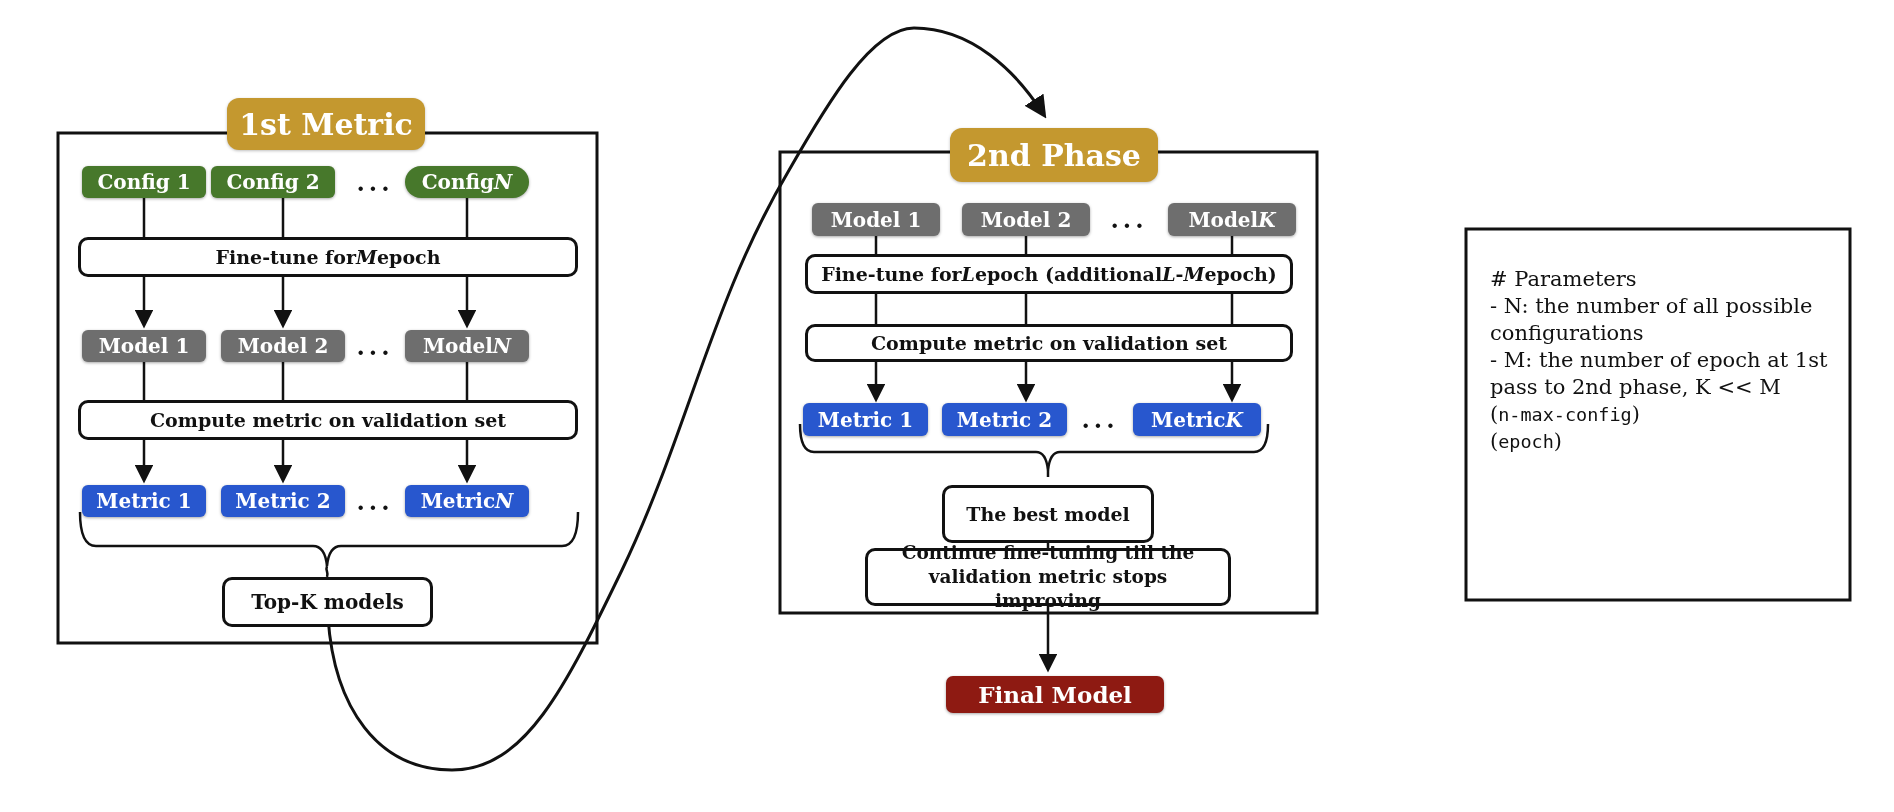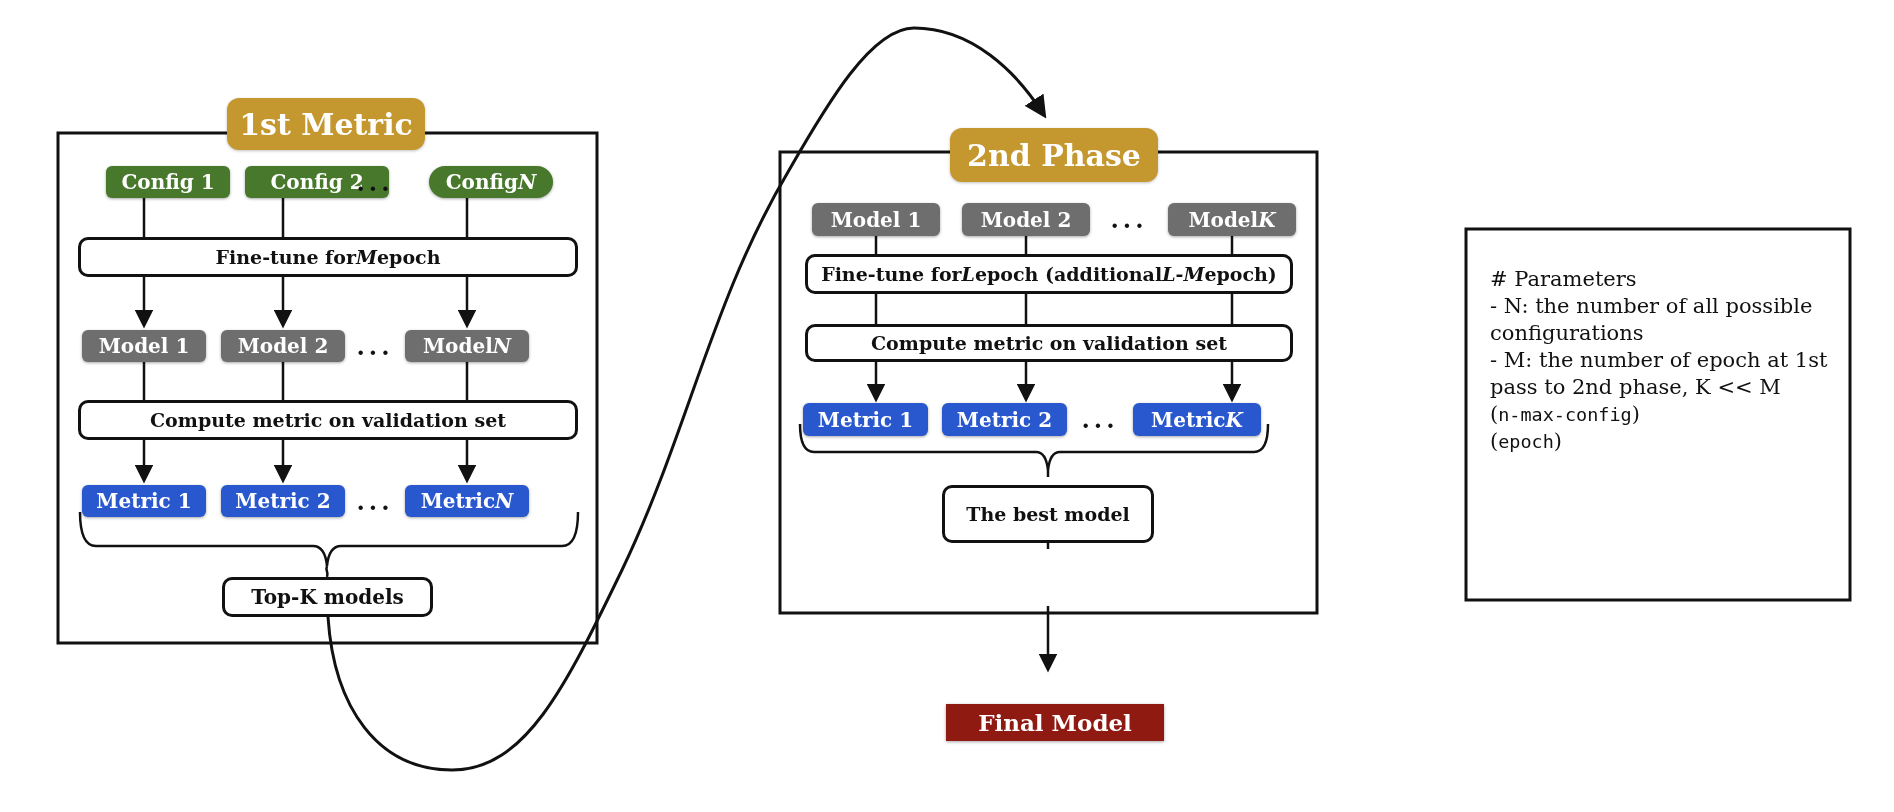--- a/index.html
+++ b/index.html
@@ -2,24 +2,24 @@
 <html><head>
 <meta charset="utf-8">
 <style>
   html,body{margin:0;padding:0;background:#ffffff;}
   #canvas{position:relative;width:1894px;height:812px;background:#ffffff;overflow:hidden;
           font-family:"DejaVu Serif",serif;}
   svg.layer{position:absolute;left:0;top:0;width:1894px;height:812px;}
   .box{position:absolute;display:flex;align-items:center;justify-content:center;
        box-sizing:border-box;text-align:center;font-weight:bold;color:#111;}
   .chip{color:#fff;border-radius:6px;font-size:20px;box-shadow:0 1px 3px rgba(0,0,0,.35);}
-  .green{background:#47782b;margin-left:24px;}
+  .green{background:#47782b;}
   .gray{background:#6e6e6e;}
   .blue{background:#2857ce;}
-  .red{background:#8e1a12;border-radius:0;font-size:23px;margin-top:28px;}
+  .red{background:#8e1a12;border-radius:7px;font-size:23px;}
   .badge{background:#c4982f;color:#fff;border-radius:12px;font-size:30px;
          box-shadow:0 1px 3px rgba(0,0,0,.25);}
   .proc{background:#fff;border:3px solid #111;border-radius:10px;font-size:19px;line-height:24px;
         padding:2px 10px;}
   .dots{position:absolute;display:flex;align-items:center;justify-content:center;
         font-weight:bold;font-size:24px;letter-spacing:4px;color:#111;}
   .params-text{position:absolute;left:1490px;top:266px;width:348px;font-size:21px;
                line-height:27px;color:#111;font-weight:normal;}
   .params-text .line{white-space:nowrap;}
   .sg-i{font-style:italic;}
@@ -69,21 +69,21 @@
 
     <path d="M1048 519 V549"></path>
     <path d="M1048 606 V666" marker-end="url(#arrow)"></path>
   </svg>
 
   <div class="box badge" style="left:227px;top:98px;width:198px;height:52px;">1st Metric</div>
 
   <div class="box chip green" style="left:82px;top:166px;width:124px;height:32px;">
       <span>Config 1</span>
     </div>
-  <div class="box chip green" style="left:221px;top:166px;width:144px;height:32px;">
+  <div class="box chip green" style="left:211px;top:166px;width:124px;height:32px;">
       <span>Config 2</span>
     </div>
   <div class="dots" style="left:345px;top:166px;width:60px;height:32px;">...</div>
   <div class="box chip green" style="left:405px;top:166px;width:124px;height:32px;border-radius:16px;">
       <span>Config </span>
       <span class="sg-i">N</span>
     </div>
 
   <div class="box proc" style="left:78px;top:237px;width:500px;height:40px;">
       <span>Fine-tune for </span>
@@ -110,21 +110,21 @@
     </div>
   <div class="box chip blue" style="left:221px;top:485px;width:124px;height:32px;">
       <span>Metric 2</span>
     </div>
   <div class="dots" style="left:345px;top:485px;width:60px;height:32px;">...</div>
   <div class="box chip blue" style="left:405px;top:485px;width:124px;height:32px;">
       <span>Metric </span>
       <span class="sg-i">N</span>
     </div>
 
-  <div class="box proc" style="left:222px;top:577px;width:211px;height:40px;font-size:20px;text-align:right;">Top-K models</div>
+  <div class="box proc" style="left:222px;top:577px;width:211px;height:50px;font-size:20px;text-align:right;">Top-K models</div>
 
   <div class="box badge" style="left:950px;top:128px;width:208px;height:54px;">2nd Phase</div>
 
   <div class="box chip gray" style="left:812px;top:203px;width:128px;height:33px;">
       <span>Model 1</span>
     </div>
   <div class="box chip gray" style="left:962px;top:203px;width:128px;height:33px;">
       <span>Model 2</span>
     </div>
   <div class="dots" style="left:1092px;top:203px;width:74px;height:33px;">...</div>
@@ -152,20 +152,21 @@
       <span>Metric 2</span>
     </div>
   <div class="dots" style="left:1068px;top:403px;width:64px;height:33px;">...</div>
   <div class="box chip blue" style="left:1133px;top:403px;width:128px;height:33px;">
       <span>Metric </span>
       <span class="sg-i">K</span>
     </div>
 
   <div class="box proc" style="left:942px;top:485px;width:212px;height:58px;">The best model</div>
 
+  <div class="box proc" style="left:865px;top:548px;width:366px;height:58px;font-size:18.5px;">Continue fine-tuning till the validation metric stops improving</div>
 
   <div class="box chip red" style="left:946px;top:676px;width:218px;height:37px;">Final Model</div>
 
   <div class="params-text">
       <div class="line"><span class="sg-b"># Parameters</span></div>
       <div class="line"><span class="sg-b">- N</span><span>: the number of all possible</span></div>
       <div class="line"><span>configurations</span></div>
       <div class="line"><span class="sg-b">- M</span><span>: the number of epoch at 1st</span></div>
       <div class="line"><span>pass to 2nd phase, </span><span class="sg-b">K</span><span> &lt;&lt; </span><span class="sg-b">M</span></div>
       <div class="line"><span>(</span><span class="sg-mono">n-max-config</span><span>)</span></div>

